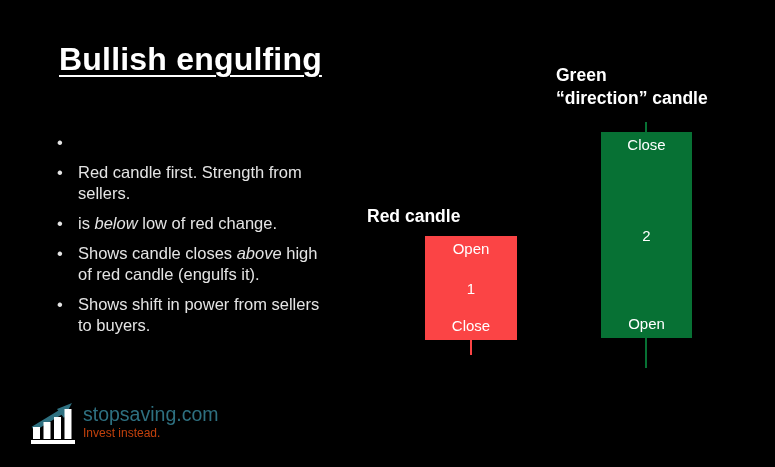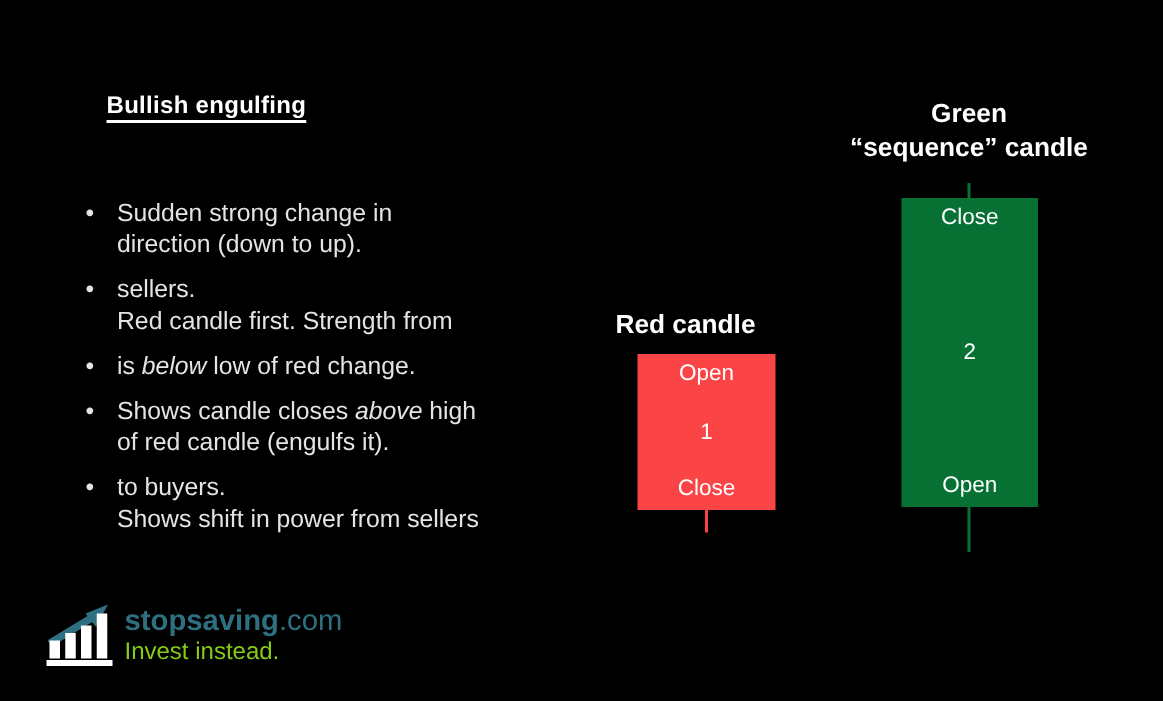--- a/index.html
+++ b/index.html
@@ -14,23 +14,23 @@
     background: #000000;
     overflow: hidden;
     font-family: "Liberation Sans", sans-serif;
   }
 
   
   .title {
     position: absolute;
     left: 57px;
     top: 40px;
-    margin: 14px;
+    margin: 2px;
     color: #ffffff;
-    font-size: 16px;
+    font-size: 32px;
     font-weight: bold;
     line-height: 34px;
     letter-spacing: 0.2px;
   }
   .title .line {
     display: inline-block;
     text-decoration: underline;
     text-decoration-thickness: 2px;
     text-underline-offset: 5px;
   }
@@ -56,21 +56,21 @@
     width: 21px;
     flex: 0 0 21px;
   }
   .bullets .bline { display: block; }
   .bullets em { font-style: italic; }
 
   
   .candle-label {
     position: absolute;
     width: 180px;
-    text-align: center;
+    text-align: left;
     color: #ffffff;
     font-weight: bold;
     font-size: 17.5px;
     line-height: 23px;
   }
   .candle-body {
     position: absolute;
     color: #ffffff;
     font-size: 15px;
   }
@@ -104,86 +104,82 @@
     width: 46px;
     height: 44px;
   }
   .brand-line {
     position: absolute;
     left: 83px;
     top: 403px;
     font-size: 19.5px;
     color: #2e7080;
   }
-  .brand-line .brand-name { font-weight: bold; }
+  .brand-line .brand-name { font-weight: normal; }
   .tagline {
     position: absolute;
     left: 83px;
     top: 426px;
-    font-size: 16px;
-    color: #84cc16;
+    font-size: 12px;
+    color: #c2410c;
   }
 </style>
 </head>
 <body>
 
 <div class="slide">
 
   <h1 class="title">
     <span class="line">Bullish engulfing</span><br>
   </h1>
 
   <ul class="bullets">
     <li>
       <span class="dot">•</span>
-      <span class="btext">
-        <span class="bline"><span>Sudden strong change in</span><em></em><span></span></span>
-        <span class="bline"><span>direction (down to up).</span><em></em><span></span></span>
-      </span>
-    </li>
-    <li>
-      <span class="dot">•</span>
-      <span class="btext">
+    </li>
+    <li>
+      <span class="dot">•</span>
+      <span class="btext">
+        <span class="bline"><span>Red candle first. Strength from</span><em></em><span></span></span>
         <span class="bline"><span>sellers.</span><em></em><span></span></span>
-        <span class="bline"><span>Red candle first. Strength from</span><em></em><span></span></span>
       </span>
     </li>
     <li>
       <span class="dot">•</span>
       <span class="btext">
         <span class="bline"><span>is </span><em>below</em><span> low of red change.</span></span>
       </span>
     </li>
     <li>
       <span class="dot">•</span>
       <span class="btext">
         <span class="bline"><span>Shows candle closes </span><em>above</em><span> high</span></span>
         <span class="bline"><span>of red candle (engulfs it).</span><em></em><span></span></span>
       </span>
     </li>
     <li>
       <span class="dot">•</span>
       <span class="btext">
+        <span class="bline"><span>Shows shift in power from sellers</span><em></em><span></span></span>
         <span class="bline"><span>to buyers.</span><em></em><span></span></span>
-        <span class="bline"><span>Shows shift in power from sellers</span><em></em><span></span></span>
       </span>
     </li>
   </ul>
 
   <div class="candle-label" id="red-label">Red candle</div>
   <div class="candle-body" id="red-rect">
     <span class="top-label">Open</span>
     <span class="mid-label">1</span>
     <span class="bottom-label">Close</span>
   </div>
   <div class="wick" id="red-wick-bottom"></div>
 
   <div class="candle-label" id="green-label">
     <span class="bline" style="display:block">Green</span>
-    <span class="bline" style="display:block">“sequence” candle</span>
+    <span class="bline" style="display:block">“direction” candle</span>
   </div>
   <div class="wick" id="green-wick-top"></div>
   <div class="candle-body" id="green-rect">
     <span class="top-label">Close</span>
     <span class="mid-label">2</span>
     <span class="bottom-label">Open</span>
   </div>
   <div class="wick" id="green-wick-bottom"></div>
 
   <div class="footer-logo">

